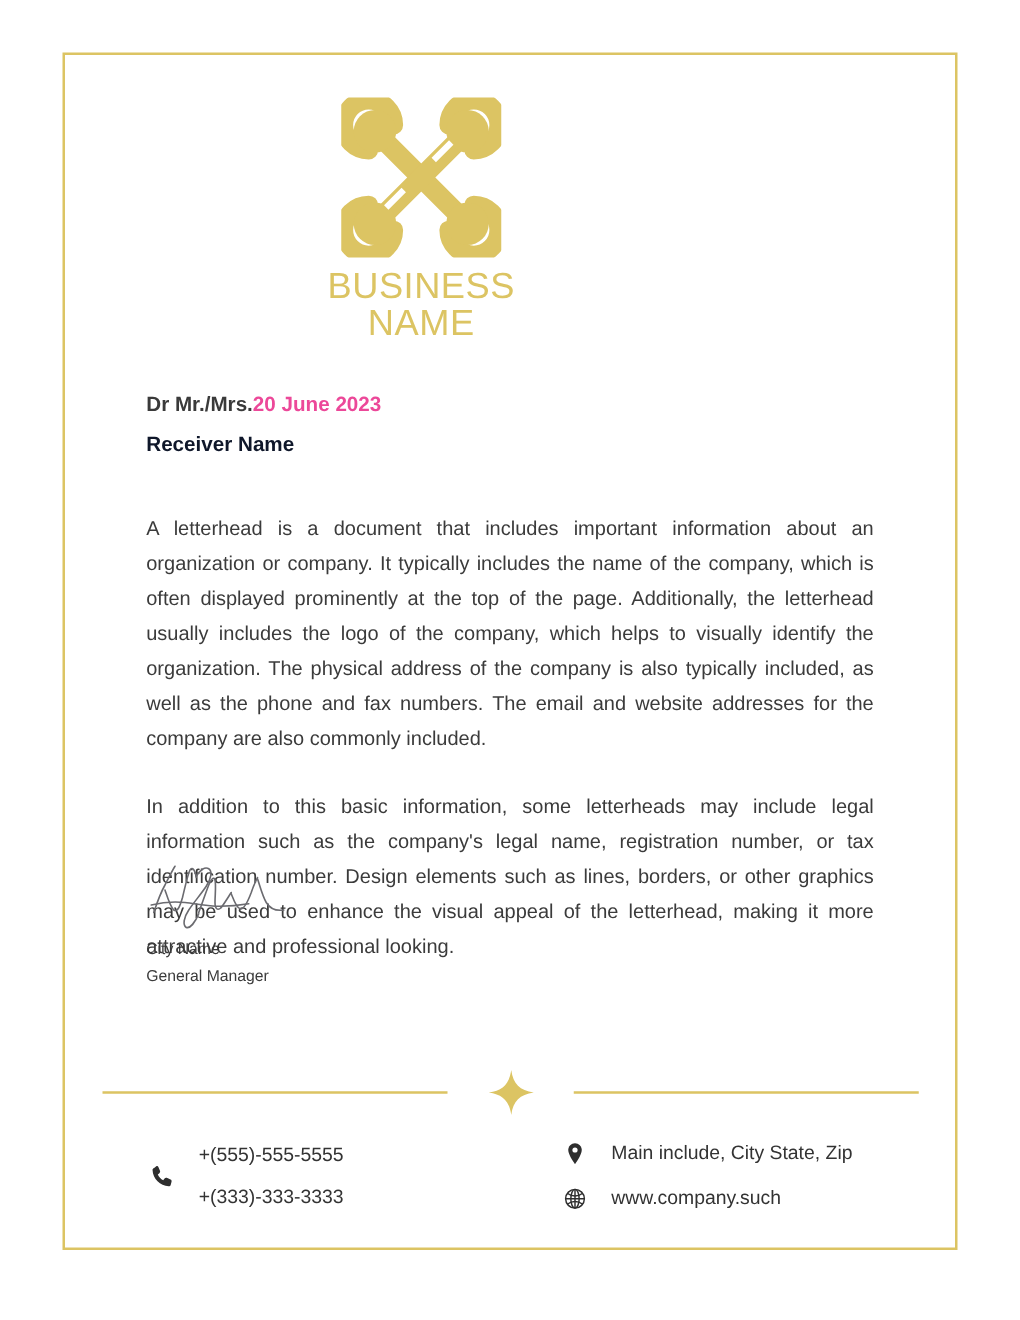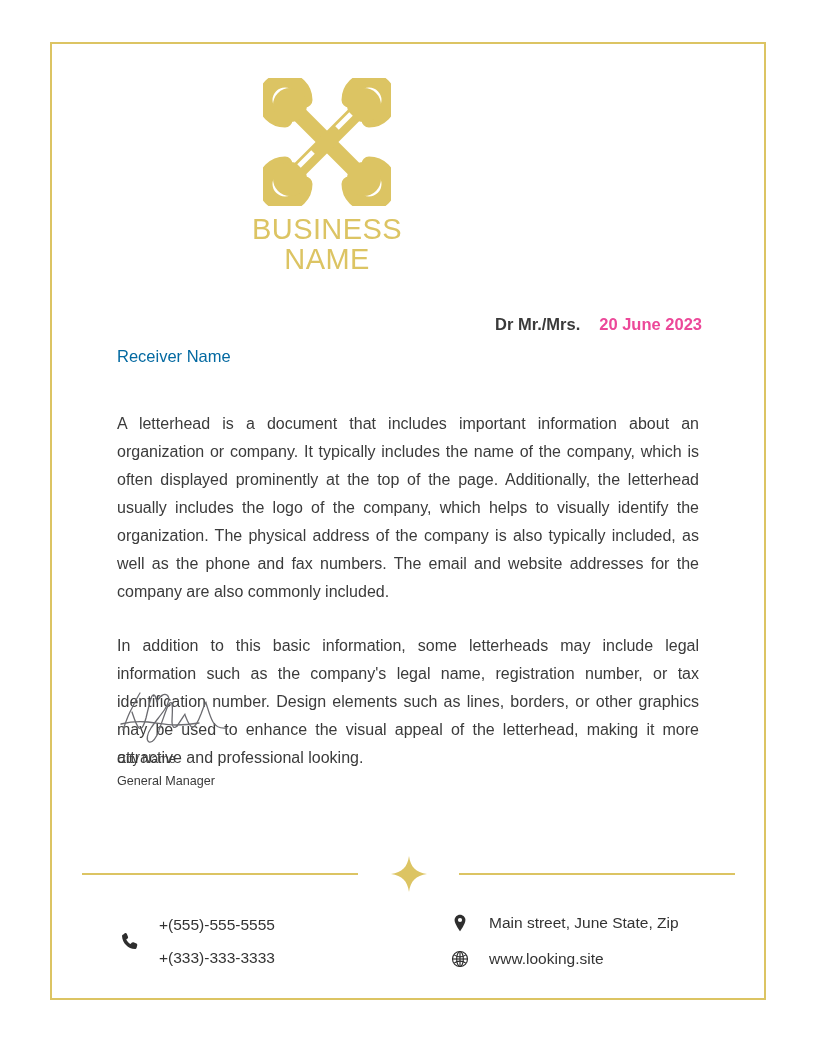--- a/index.html
+++ b/index.html
@@ -30,21 +30,21 @@
     top: 42px;
     width: 716px;
     height: 958px;
     border: 2px solid #dcc463;
     box-sizing: border-box;
   }
 
   
   .logo-block {
     position: absolute;
-    left: 0;
+    left: 10px;
     top: 78px;
     width: 654px;
     text-align: center;
   }
   .logo-mark {
     display: block;
     margin: 0 auto;
     width: 128px;
     height: 128px;
   }
@@ -62,40 +62,39 @@
 
   
   .meta-row {
     position: absolute;
     left: 117px;
     top: 308px;
     width: 585px;
   }
   .meta-line {
     display: flex;
-    justify-content: flex-end;
+    justify-content: flex-start;
     align-items: baseline;
-    gap: 19px;
   }
   .meta-left {
     font-size: 16.5px;
     font-weight: bold;
     color: #3a3a3a;
     line-height: 32px;
   }
   .meta-right {
     font-size: 16.5px;
     font-weight: bold;
     color: #ec4899;
     line-height: 32px;
   }
   .meta-second {
     font-size: 16.5px;
-    font-weight: normal;
-    color: #0369a1;
+    font-weight: bold;
+    color: #0f172a;
     line-height: 32px;
   }
 
   
   .body-copy {
     position: absolute;
     left: 117px;
     top: 410px;
     width: 582px;
   }
@@ -291,34 +290,34 @@
     </div>
 
     <div class="footer-col-right">
       <div class="footer-item">
         <div class="fc-icon">
           <svg viewBox="0 0 24 24" width="20" height="20">
             <path d="M12 2 C8.4 2 5.5 4.9 5.5 8.5 C5.5 13.4 12 22 12 22 C12 22 18.5 13.4 18.5 8.5 C18.5 4.9 15.6 2 12 2 Z" fill="#2e2e2e"></path>
             <circle cx="12" cy="8.4" r="2.5" fill="#ffffff"></circle>
           </svg>
         </div>
-        <div class="fc-text">Main street, June State, Zip</div>
+        <div class="fc-text">Main include, City State, Zip</div>
       </div>
       <div class="footer-item">
         <div class="fc-icon">
           <svg viewBox="0 0 24 24" width="20" height="20">
             <g fill="none" stroke="#2e2e2e" stroke-width="1.4">
               <circle cx="12" cy="12" r="9"></circle>
               <ellipse cx="12" cy="12" rx="4" ry="9"></ellipse>
               <line x1="3" y1="12" x2="21" y2="12"></line>
               <line x1="12" y1="3" x2="12" y2="21"></line>
               <path d="M5 7 C7 8.6 9.4 9.4 12 9.4 C14.6 9.4 17 8.6 19 7"></path>
               <path d="M5 17 C7 15.4 9.4 14.6 12 14.6 C14.6 14.6 17 15.4 19 17"></path>
             </g>
           </svg>
         </div>
-        <div class="fc-text">www.looking.site</div>
+        <div class="fc-text">www.company.such</div>
       </div>
     </div>
 
   </div>
 
 </div>
 
 </body></html>

